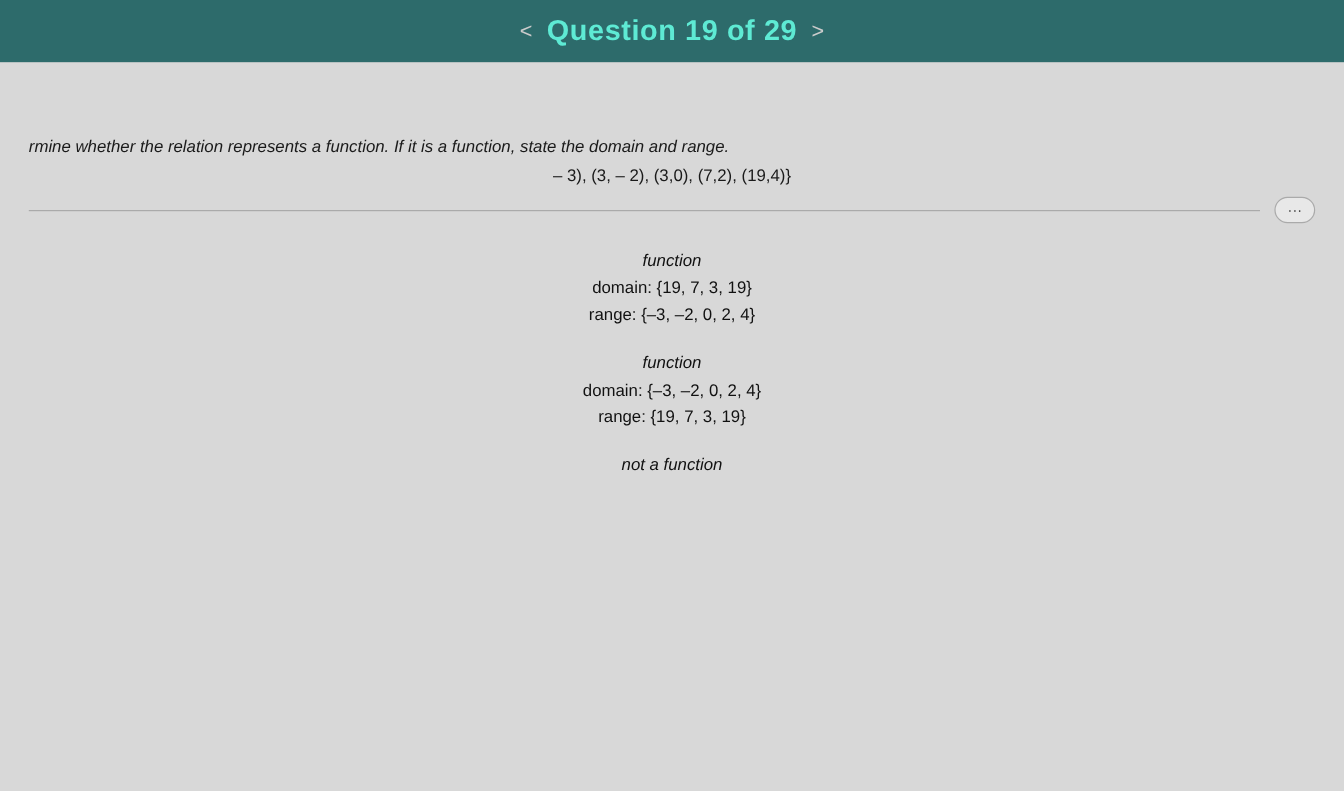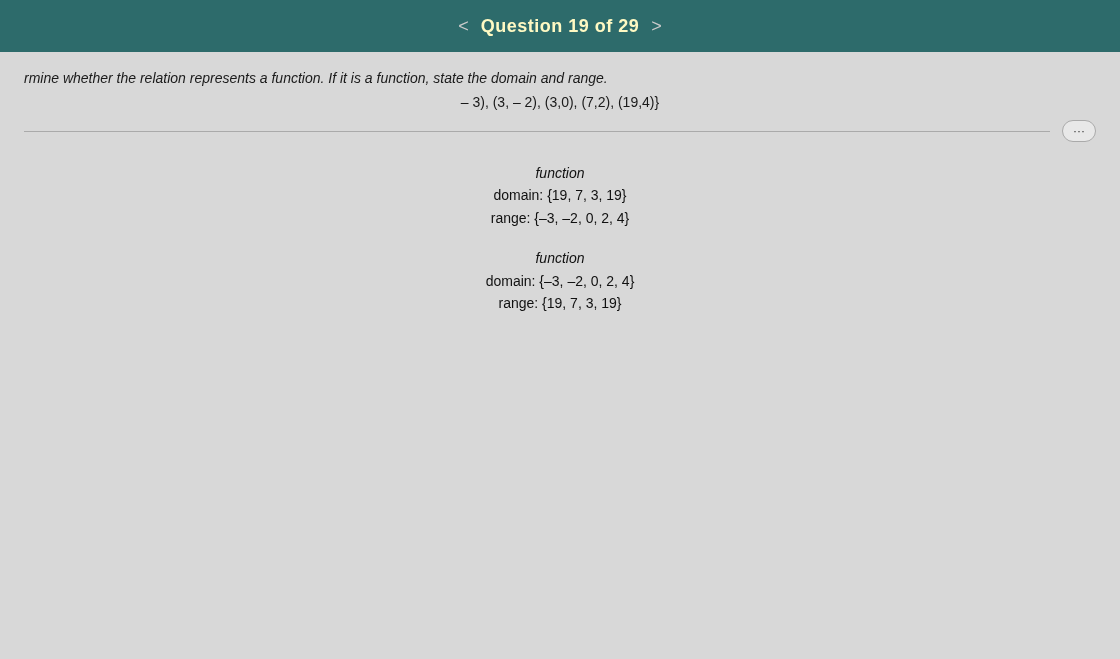--- a/index.html
+++ b/index.html
@@ -37,39 +37,40 @@
 
     .nav-next {
       color: #ccc;
       font-size: 18px;
       cursor: pointer;
       margin-left: 12px;
       user-select: none;
     }
 
     .question-title {
-      color: #fef9c3;
-      font-size: 18px;
+      color: #5eead4;
+      font-size: 24px;
       font-weight: bold;
       letter-spacing: 0.5px;
     }
 
     .main-content {
       background-color: #d8d8d8;
       width: 100%;
       height: calc(659px - 52px);
       padding: 18px 24px 18px 24px;
       position: relative;
     }
 
     .question-instruction {
       font-size: 14px;
       color: #1a1a1a;
       margin-bottom: 8px;
       font-style: italic;
+      margin-top: 44px;
     }
 
     .question-relation {
       font-size: 14px;
       color: #1a1a1a;
       margin-bottom: 10px;
       text-align: center;
     }
 
     .divider-row {
@@ -140,15 +141,18 @@
   <div class="answer-option">
         <div class="option-line italic">function</div>
         <div class="option-line">domain: {19, 7, 3, 19}</div>
         <div class="option-line">range: {–3, –2, 0, 2, 4}</div>
       </div>
       <div class="answer-option">
         <div class="option-line italic">function</div>
         <div class="option-line">domain: {–3, –2, 0, 2, 4}</div>
         <div class="option-line">range: {19, 7, 3, 19}</div>
       </div>
+      <div class="answer-option">
+        <div class="option-line italic">not a function</div>
+      </div>
     </div>
 
 </div>
 
 </body></html>

